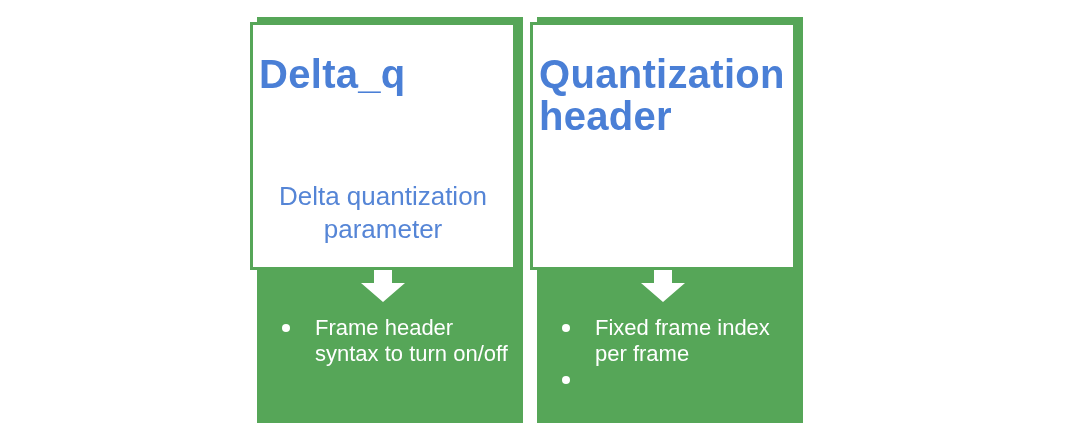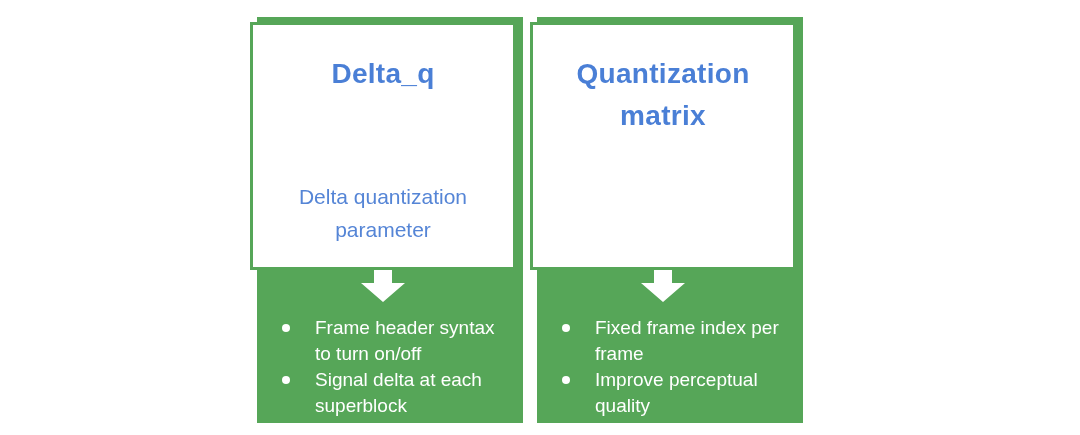--- a/index.html
+++ b/index.html
@@ -38,48 +38,48 @@
   .whitebox {
     position: absolute;
     left: 0; top: 5px;
     width: 266px; height: 248px;
     background: var(--card-bg);
     border: 3px solid var(--green);
   }
   .title {
     position: absolute;
     top: 28px; left: 6px; right: 6px;
-    text-align: center;
-    font-size: 28px;
+    text-align: left;
+    font-size: 40px;
     font-weight: bold;
     line-height: 42px;
     color: var(--blue);
     letter-spacing: 0.3px;
   }
   .subtitle {
     position: absolute;
     top: 155px; left: 10px; right: 10px;
     text-align: center;
-    font-size: 21px;
+    font-size: 26px;
     line-height: 33px;
     color: var(--blue-light);
   }
   .arrow {
     position: absolute;
     left: 111px; top: 253px;
     width: 44px; height: 32px;
   }
   .arrow svg { display: block; }
   .bullets {
     position: absolute;
     left: 7px; top: 298px;
     width: 259px;
     list-style: none;
     color: var(--bullet-text);
-    font-size: 19px;
+    font-size: 22px;
     line-height: 26px;
   }
   .bullets li {
     position: relative;
     padding-left: 58px;
     padding-right: 7px;
   }
   .dot {
     position: absolute;
     left: 25px; top: 9px;
@@ -102,42 +102,37 @@
     <div class="arrow">
       <svg width="44" height="32" viewBox="0 0 44 32">
         <polygon points="13,0 31,0 31,13 44,13 22,32 0,13 13,13" fill="#ffffff"></polygon>
       </svg>
     </div>
     <ul class="bullets">
       <li>
         <span class="dot"></span>
         <span>Frame header syntax to turn on/off</span>
       </li>
-      <li>
-        <span class="dot"></span>
-        <span>Signal delta at each superblock</span>
-      </li>
     </ul>
   </div>
 
   <div class="card c1">
     <div class="backing"></div>
     <div class="whitebox">
-      <div class="title">Quantization matrix</div>
+      <div class="title">Quantization header</div>
     </div>
     <div class="arrow">
       <svg width="44" height="32" viewBox="0 0 44 32">
         <polygon points="13,0 31,0 31,13 44,13 22,32 0,13 13,13" fill="#ffffff"></polygon>
       </svg>
     </div>
     <ul class="bullets">
       <li>
         <span class="dot"></span>
         <span>Fixed frame index per frame</span>
       </li>
       <li>
         <span class="dot"></span>
-        <span>Improve perceptual quality</span>
       </li>
     </ul>
   </div>
 
 </div>
 
 </body></html>

